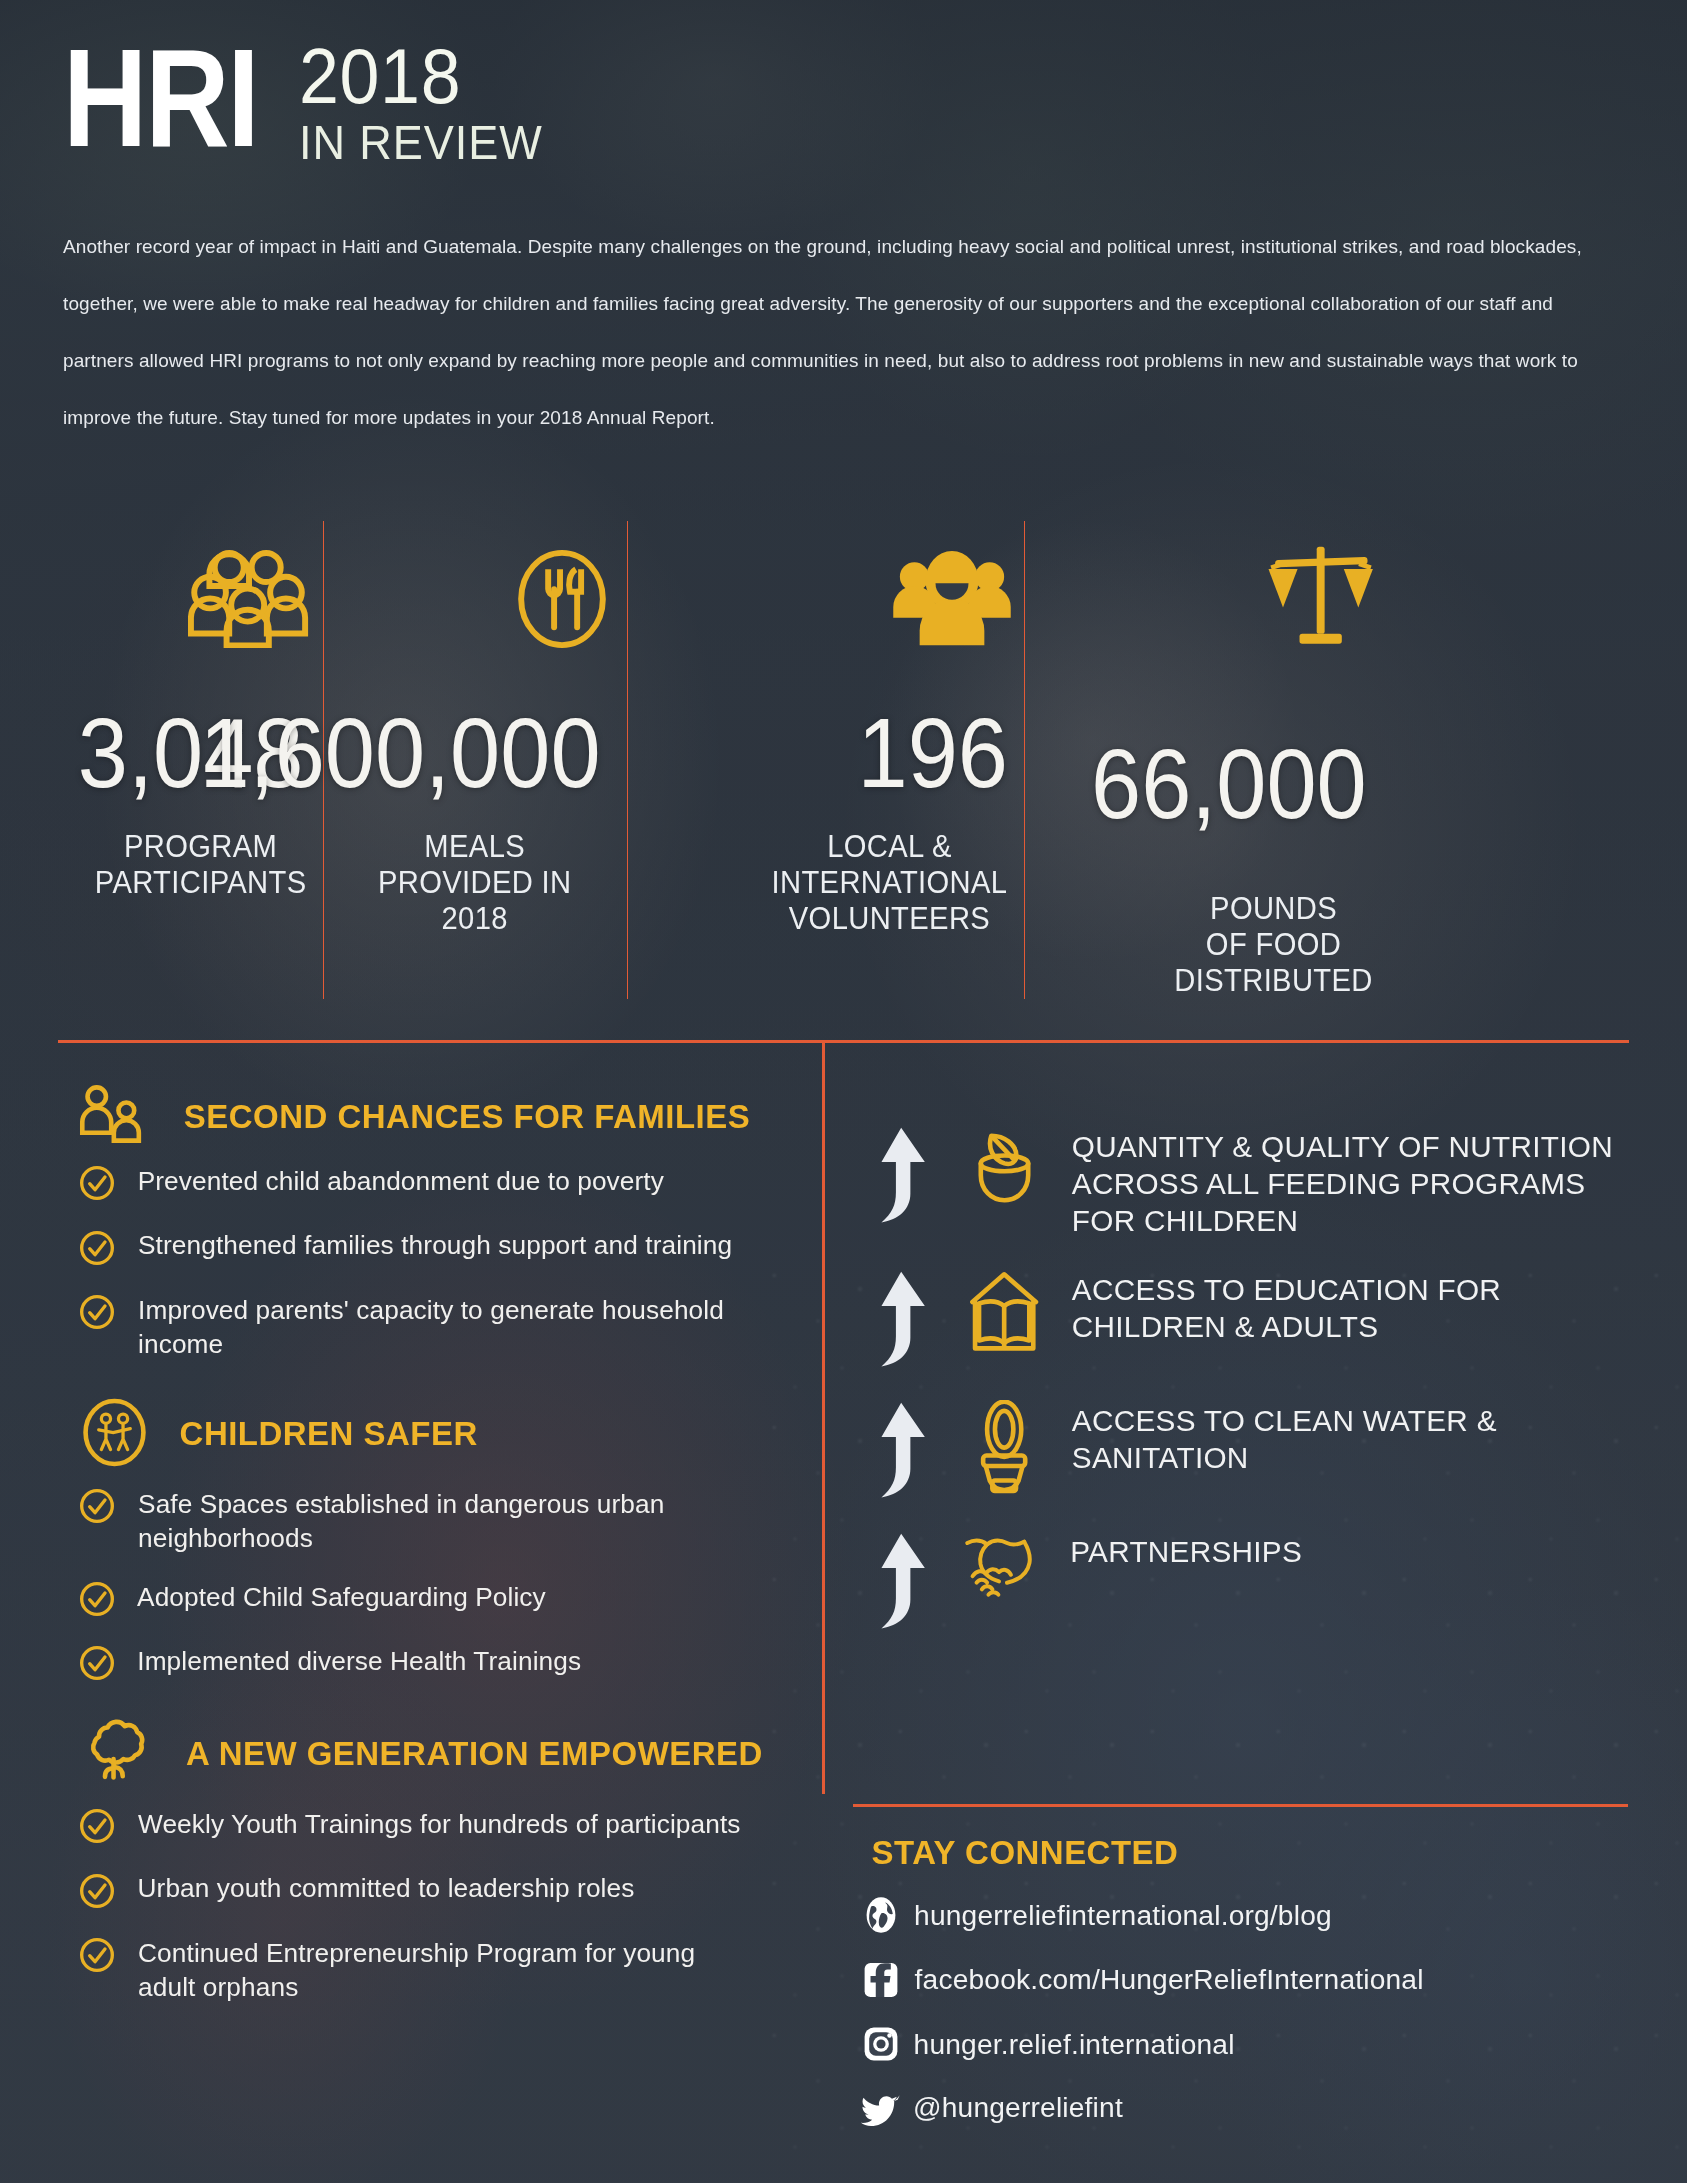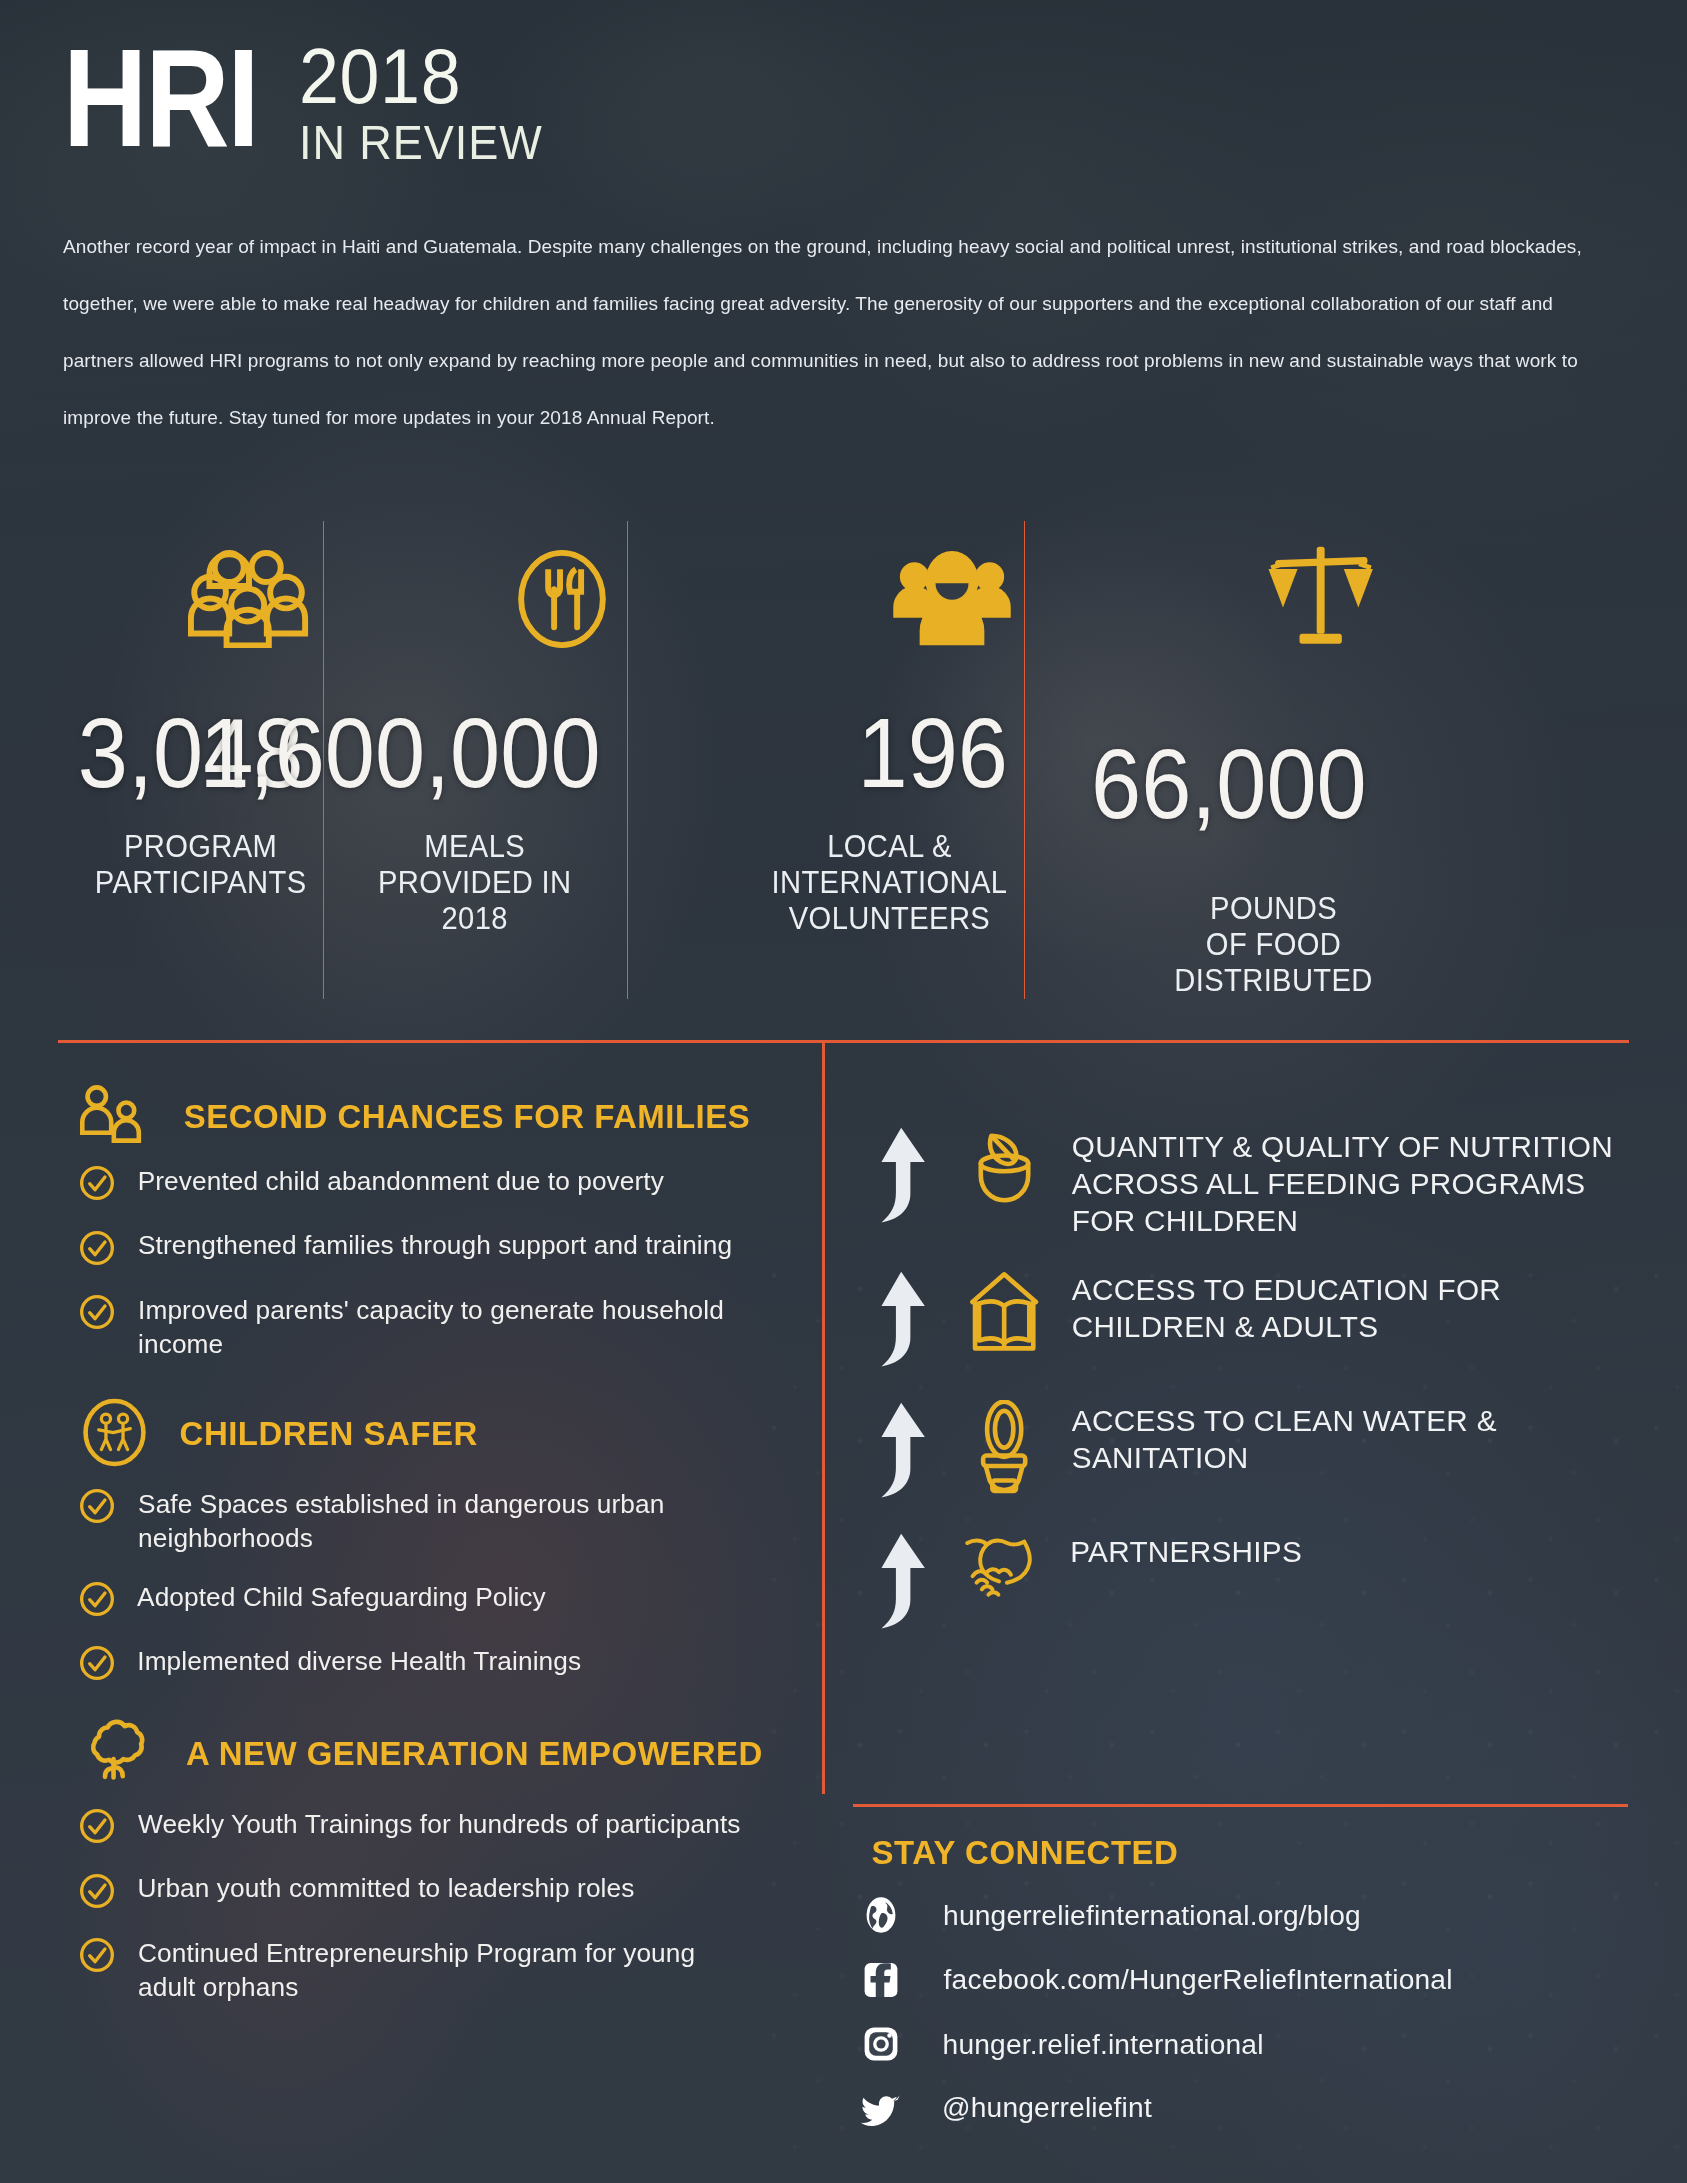--- a/index.html
+++ b/index.html
@@ -150,21 +150,21 @@
     transform: scaleX(.99);
   }
 
   .hr-social { position: absolute; left: 853px; top: 1804px; width: 775px; height: 2.6px; background: #e35b36; }
   .social { position: absolute; left: 860px; top: 1833px; width: 774px; }
   .social-title {
     font-family: "Liberation Sans Narrow", "Liberation Sans", sans-serif;
     font-weight: 700; font-size: 34px; color: #f0b429; letter-spacing: 0.5px;
     transform: scaleX(.97); margin-bottom: 24px;
   }
-  .social-row { display: flex; align-items: center; gap: 40px; margin-bottom: 26.5px; }
+  .social-row { display: flex; align-items: center; gap: 11px; margin-bottom: 26.5px; }
   .social-ic { width: 41px; flex: 0 0 auto; display: flex; align-items: center; justify-content: center; }
   .social-text {
     font-family: "Liberation Sans Narrow", "Liberation Sans", sans-serif;
     font-size: 28.4px; color: #f2f3f4; letter-spacing: 0.2px; transform: scaleX(.99);
   }
 </style>
 </head>
 <body>
 
 <div id="bg-photo"></div>

